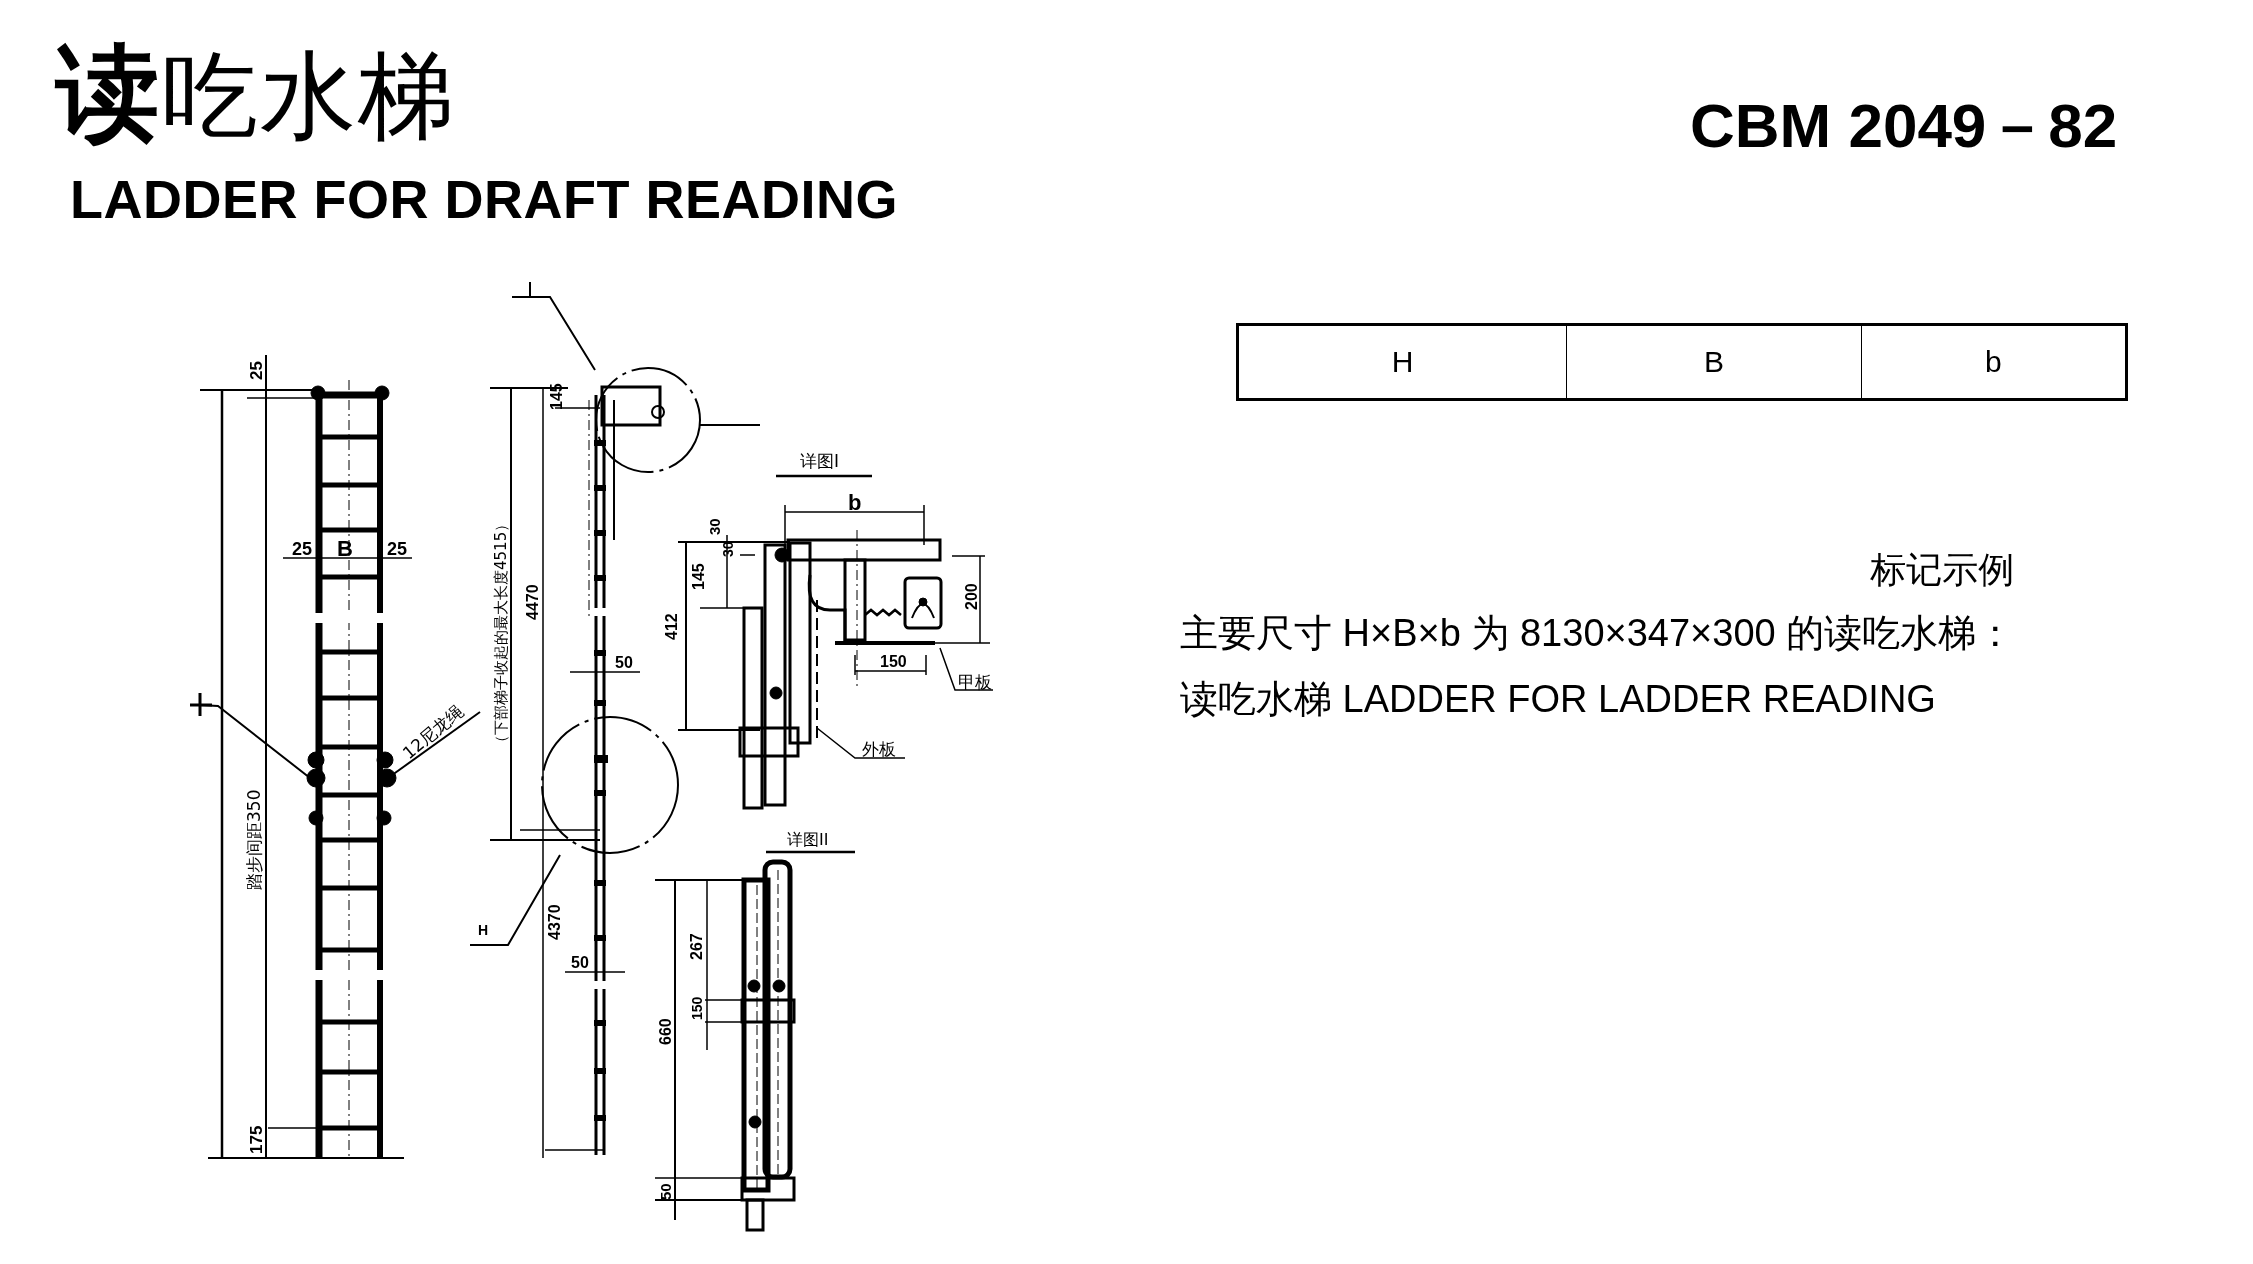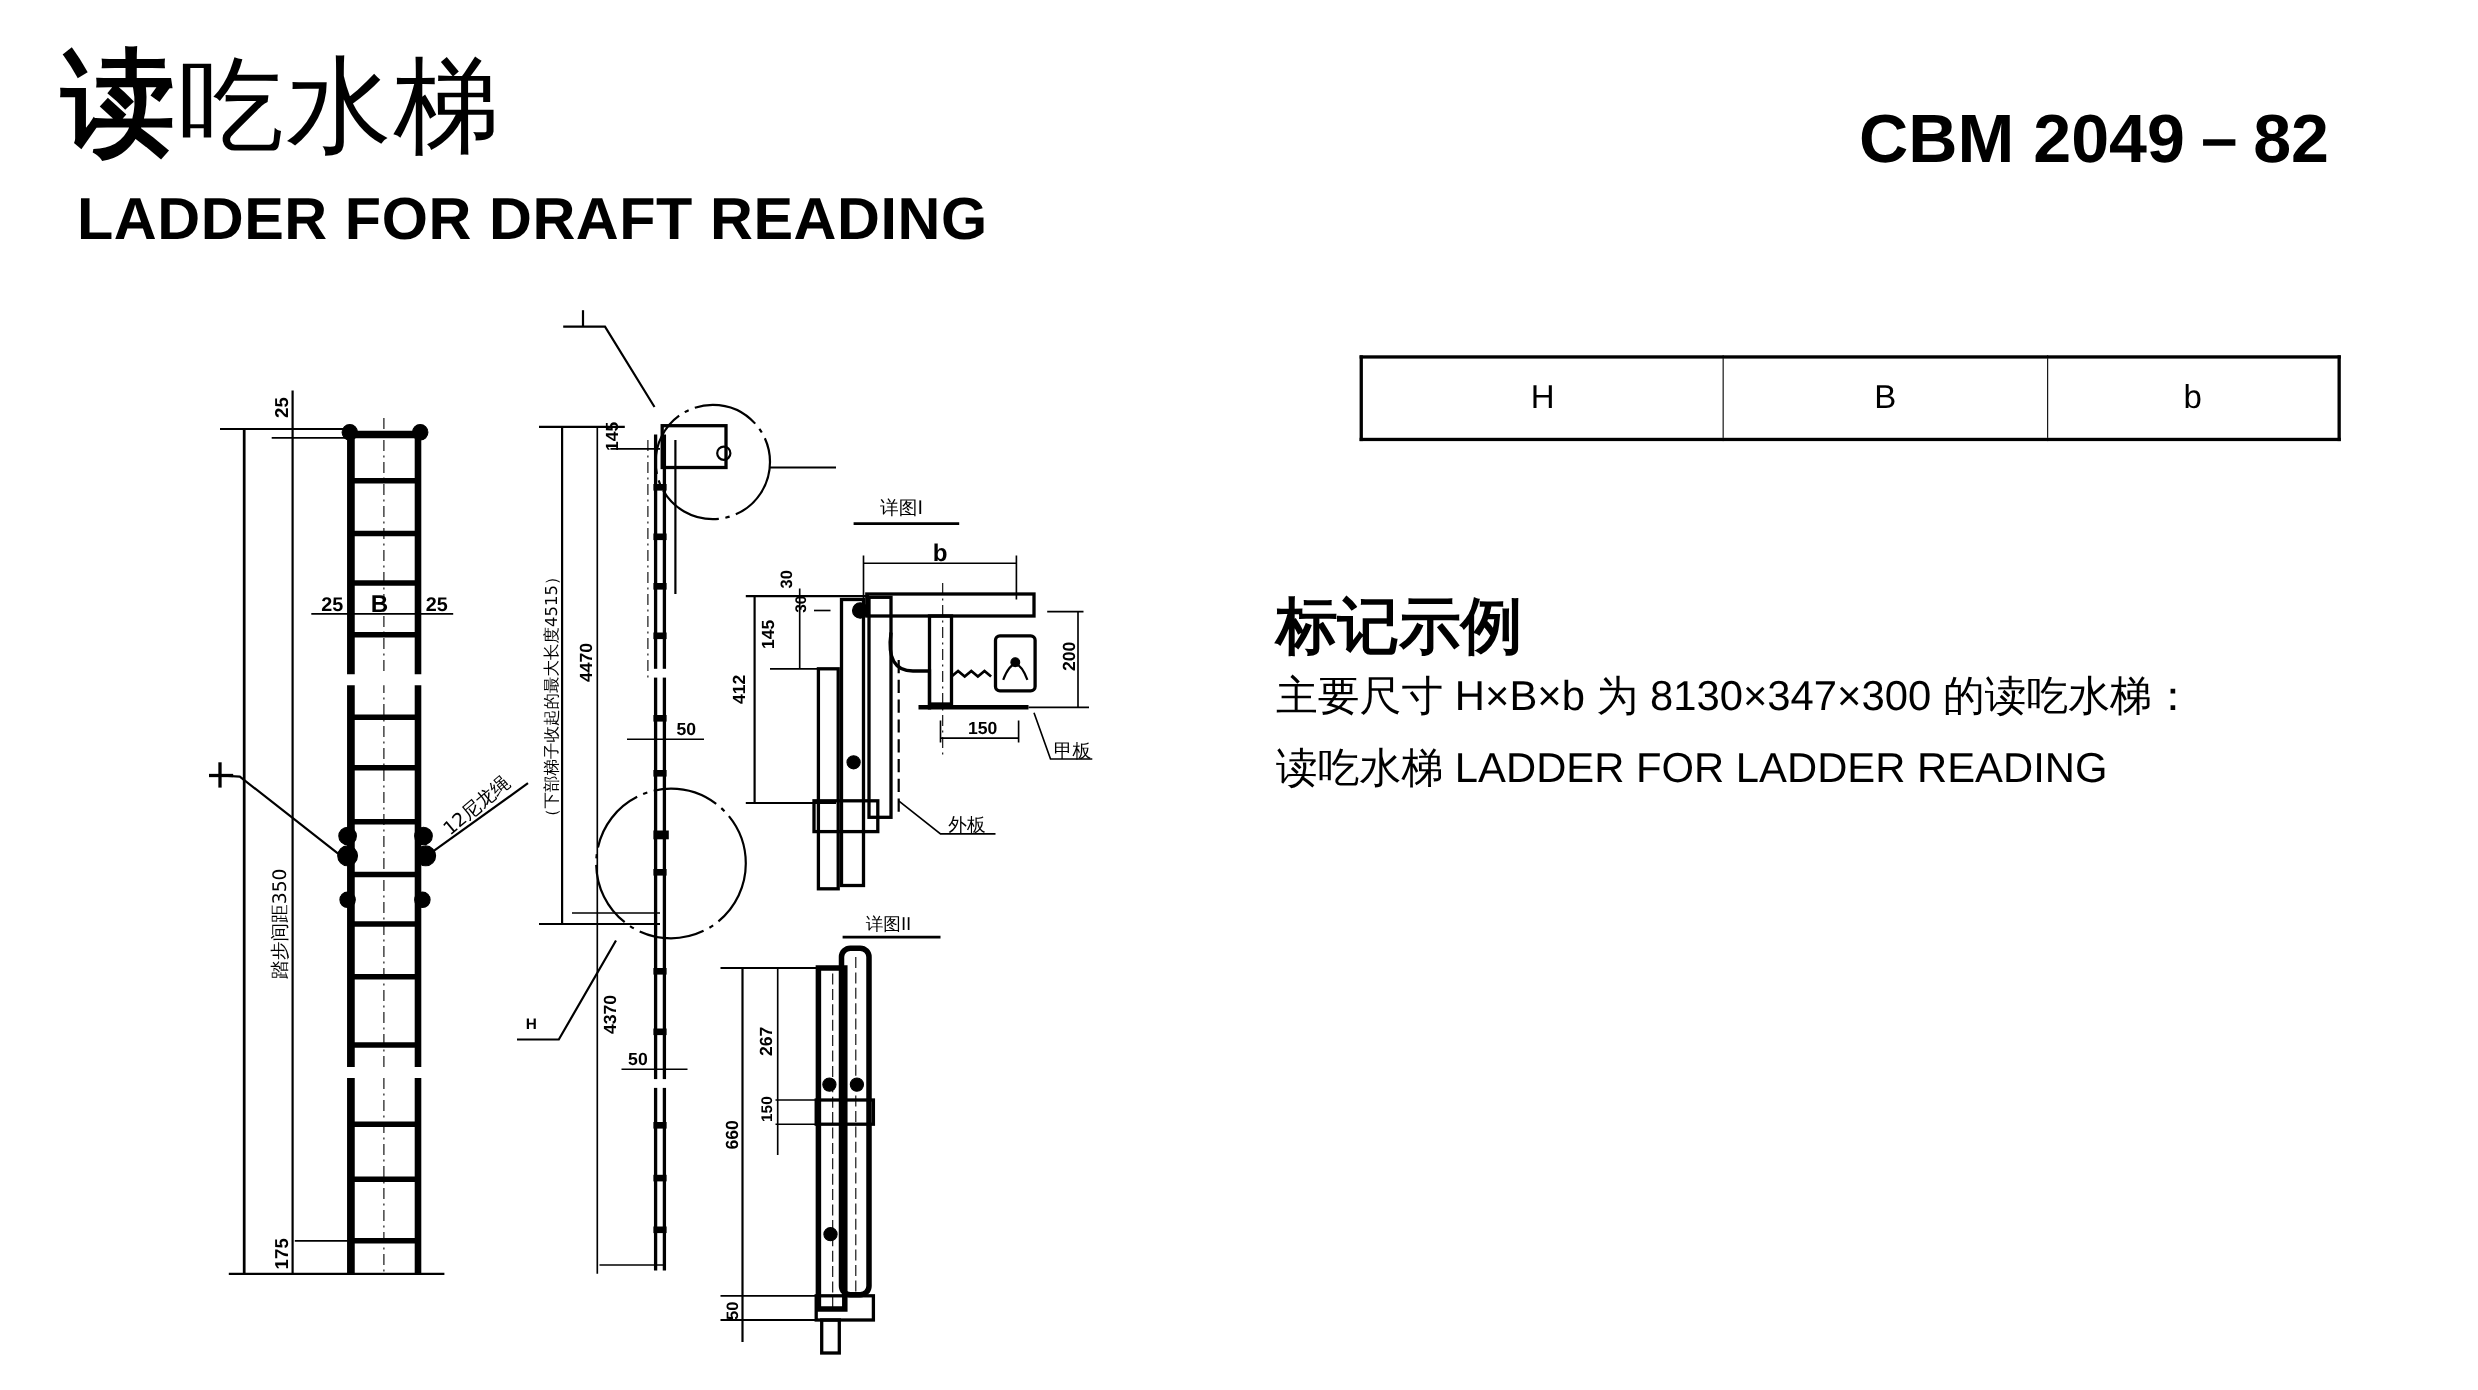--- a/index.html
+++ b/index.html
@@ -7,22 +7,22 @@
   .abs { position: absolute; }
   .title-cn { left: 56px; top: 38px; font-size: 96px; line-height: 110px; font-family: "DejaVu Sans", sans-serif; letter-spacing: 2px; }
   .title-cn .first { font-weight: 900; font-size: 104px; }
   .title-en { left: 70px; top: 168px; font-size: 54px; font-weight: bold; font-family: "Liberation Sans", sans-serif; letter-spacing: 0.5px; }
   .std-code { left: 1690px; top: 84px; font-size: 62px; font-weight: bold; font-family: "Liberation Sans", sans-serif; letter-spacing: 0px; }
   table.dims { position: absolute; left: 1236px; top: 323px; width: 892px; border-collapse: collapse; border: 3px solid #000; }
   table.dims td { border: 1.5px solid #000; text-align: center; font-family: "Liberation Sans", sans-serif; font-size: 30px; }
   table.dims tr.hd td { height: 70px; }
   table.dims tr.vl td { height: 68px; }
   .mark { left: 1160px; top: 540px; font-family: "DejaVu Sans", sans-serif; }
-  .mark .h { font-size: 56px; line-height: 60px; font-weight: bold; }
-  .mark .l { font-size: 38px; line-height: 66px; font-family: "Liberation Sans", sans-serif; }
+  .mark .h { font-size: 36px; line-height: 60px; font-weight: normal; text-align: right; }
+  .mark .l { font-size: 38px; line-height: 66px; font-family: "Liberation Sans", sans-serif; margin-left: 20px; }
   svg.draw { position: absolute; left: 0; top: 0; }
   svg text { font-family: "Liberation Sans", sans-serif; font-weight: bold; fill: #000; }
   svg .cn { font-family: "DejaVu Sans", sans-serif; font-weight: normal; }
 </style>
 </head>
 <body>
 
 <div class="abs title-cn">
   <span class="first">读</span><span>吃水梯</span>
 </div>

